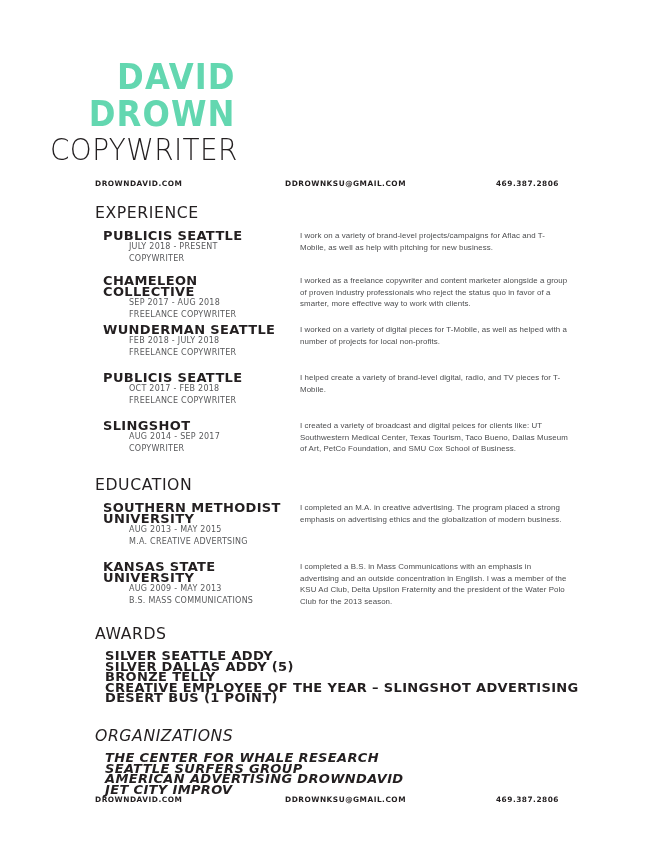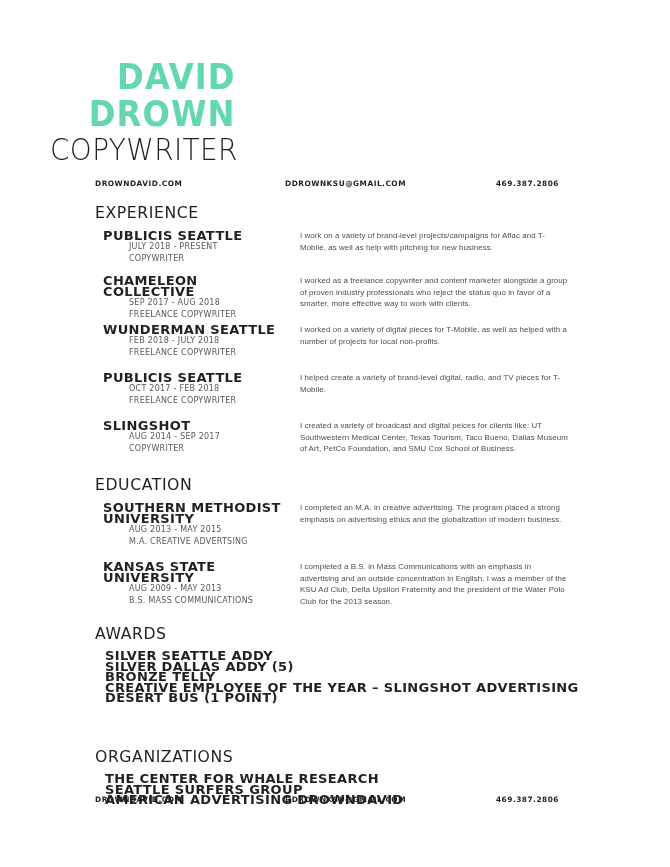--- a/index.html
+++ b/index.html
@@ -249,26 +249,27 @@
       <div class="section-title">AWARDS</div>
       <ul class="plain-list">
         <li>SILVER SEATTLE ADDY</li>
         <li>SILVER DALLAS ADDY (5)</li>
         <li>BRONZE TELLY</li>
         <li>CREATIVE EMPLOYEE OF THE YEAR – SLINGSHOT ADVERTISING</li>
         <li>DESERT BUS (1 POINT)</li>
       </ul>
     </div>
 
-    <div class="section" style="margin-top:43px;">
+    <div class="section" style="margin-top:22px;font-style:italic;">
       <div class="section-title">ORGANIZATIONS</div>
       <ul class="plain-list">
         <li>THE CENTER FOR WHALE RESEARCH</li>
         <li>SEATTLE SURFERS GROUP</li>
         <li>AMERICAN ADVERTISING DROWNDAVID</li>
+        <li>JET CITY IMPROV</li>
       </ul>
     </div>
 
   </div>
 
   <div class="contact-bar contact-bottom">
     <span class="c-site">DROWNDAVID.COM</span>
     <span class="c-email">DDROWNKSU@GMAIL.COM</span>
     <span class="c-phone">469.387.2806</span>
   </div>

